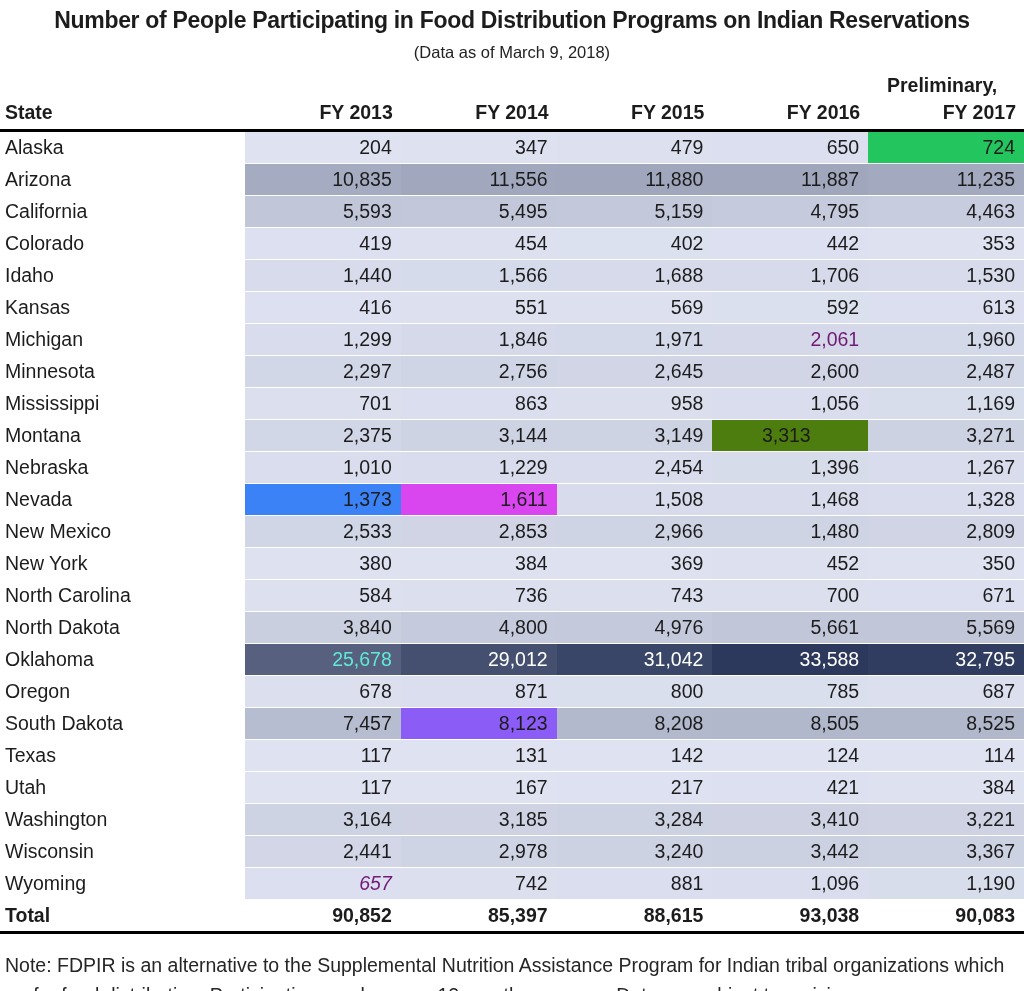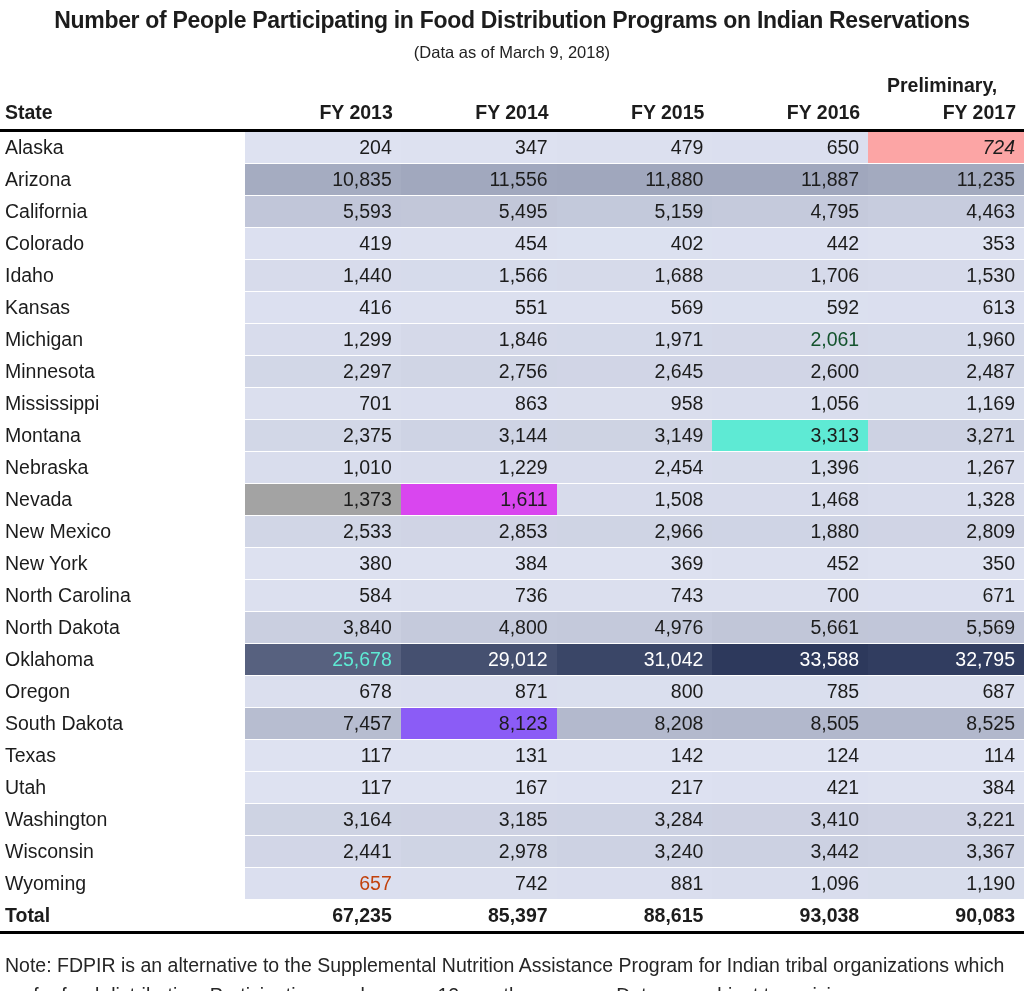--- a/index.html
+++ b/index.html
@@ -122,21 +122,21 @@
         <th>FY 2017</th>
       </tr>
     </thead>
     <tbody id="table-body">
         <tr>
           <th class="state-cell">Alaska</th>
           <td class="value-cell" style="background: rgb(222, 226, 241); color: rgb(28, 28, 28);">204</td>
           <td class="value-cell" style="background: rgb(221, 225, 240); color: rgb(28, 28, 28);">347</td>
           <td class="value-cell" style="background: rgb(220, 224, 239); color: rgb(28, 28, 28);">479</td>
           <td class="value-cell" style="background: rgb(219, 223, 239); color: rgb(28, 28, 28);">650</td>
-          <td class="value-cell" style="background: #fca5a5; color: rgb(28, 28, 28); font-style: italic;">724</td>
+          <td class="value-cell" style="background: #22c55e; color: rgb(28, 28, 28);">724</td>
         </tr>
         <tr>
           <th class="state-cell">Arizona</th>
           <td class="value-cell" style="background: rgb(165, 172, 193); color: rgb(28, 28, 28);">10,835</td>
           <td class="value-cell" style="background: rgb(161, 168, 190); color: rgb(28, 28, 28);">11,556</td>
           <td class="value-cell" style="background: rgb(160, 167, 189); color: rgb(28, 28, 28);">11,880</td>
           <td class="value-cell" style="background: rgb(160, 167, 189); color: rgb(28, 28, 28);">11,887</td>
           <td class="value-cell" style="background: rgb(163, 170, 191); color: rgb(28, 28, 28);">11,235</td>
         </tr>
         <tr>
@@ -169,21 +169,21 @@
           <td class="value-cell" style="background: rgb(220, 224, 239); color: rgb(28, 28, 28);">551</td>
           <td class="value-cell" style="background: rgb(220, 224, 239); color: rgb(28, 28, 28);">569</td>
           <td class="value-cell" style="background: rgb(219, 224, 239); color: rgb(28, 28, 28);">592</td>
           <td class="value-cell" style="background: rgb(219, 223, 239); color: rgb(28, 28, 28);">613</td>
         </tr>
         <tr>
           <th class="state-cell">Michigan</th>
           <td class="value-cell" style="background: rgb(216, 220, 236); color: rgb(28, 28, 28);">1,299</td>
           <td class="value-cell" style="background: rgb(213, 217, 233); color: rgb(28, 28, 28);">1,846</td>
           <td class="value-cell" style="background: rgb(212, 217, 233); color: rgb(28, 28, 28);">1,971</td>
-          <td class="value-cell" style="background: rgb(212, 216, 232); color: #14532d;">2,061</td>
+          <td class="value-cell" style="background: rgb(212, 216, 232); color: #701a75;">2,061</td>
           <td class="value-cell" style="background: rgb(212, 217, 233); color: rgb(28, 28, 28);">1,960</td>
         </tr>
         <tr>
           <th class="state-cell">Minnesota</th>
           <td class="value-cell" style="background: rgb(210, 215, 231); color: rgb(28, 28, 28);">2,297</td>
           <td class="value-cell" style="background: rgb(208, 213, 229); color: rgb(28, 28, 28);">2,756</td>
           <td class="value-cell" style="background: rgb(209, 213, 230); color: rgb(28, 28, 28);">2,645</td>
           <td class="value-cell" style="background: rgb(209, 213, 230); color: rgb(28, 28, 28);">2,600</td>
           <td class="value-cell" style="background: rgb(209, 214, 230); color: rgb(28, 28, 28);">2,487</td>
         </tr>
@@ -193,45 +193,45 @@
           <td class="value-cell" style="background: rgb(218, 222, 238); color: rgb(28, 28, 28);">863</td>
           <td class="value-cell" style="background: rgb(218, 222, 237); color: rgb(28, 28, 28);">958</td>
           <td class="value-cell" style="background: rgb(217, 221, 237); color: rgb(28, 28, 28);">1,056</td>
           <td class="value-cell" style="background: rgb(216, 221, 236); color: rgb(28, 28, 28);">1,169</td>
         </tr>
         <tr>
           <th class="state-cell">Montana</th>
           <td class="value-cell" style="background: rgb(210, 215, 231); color: rgb(28, 28, 28);">2,375</td>
           <td class="value-cell" style="background: rgb(206, 211, 228); color: rgb(28, 28, 28);">3,144</td>
           <td class="value-cell" style="background: rgb(206, 211, 227); color: rgb(28, 28, 28);">3,149</td>
-          <td class="value-cell" style="background: #5eead4; color: rgb(28, 28, 28);">3,313</td>
+          <td class="value-cell" style="background: #4d7c0f; color: rgb(28, 28, 28); text-align: center;">3,313</td>
           <td class="value-cell" style="background: rgb(205, 210, 227); color: rgb(28, 28, 28);">3,271</td>
         </tr>
         <tr>
           <th class="state-cell">Nebraska</th>
           <td class="value-cell" style="background: rgb(217, 221, 237); color: rgb(28, 28, 28);">1,010</td>
           <td class="value-cell" style="background: rgb(216, 220, 236); color: rgb(28, 28, 28);">1,229</td>
           <td class="value-cell" style="background: rgb(216, 220, 236); color: rgb(28, 28, 28);">2,454</td>
           <td class="value-cell" style="background: rgb(215, 220, 235); color: rgb(28, 28, 28);">1,396</td>
           <td class="value-cell" style="background: rgb(216, 220, 236); color: rgb(28, 28, 28);">1,267</td>
         </tr>
         <tr>
           <th class="state-cell">Nevada</th>
-          <td class="value-cell" style="background: #a3a3a3; color: rgb(28, 28, 28);">1,373</td>
+          <td class="value-cell" style="background: #3b82f6; color: rgb(28, 28, 28);">1,373</td>
           <td class="value-cell" style="background: #d946ef; color: rgb(28, 28, 28);">1,611</td>
           <td class="value-cell" style="background: rgb(215, 219, 235); color: rgb(28, 28, 28);">1,508</td>
           <td class="value-cell" style="background: rgb(215, 219, 235); color: rgb(28, 28, 28);">1,468</td>
           <td class="value-cell" style="background: rgb(216, 220, 236); color: rgb(28, 28, 28);">1,328</td>
         </tr>
         <tr>
           <th class="state-cell">New Mexico</th>
           <td class="value-cell" style="background: rgb(209, 214, 230); color: rgb(28, 28, 28);">2,533</td>
           <td class="value-cell" style="background: rgb(208, 212, 229); color: rgb(28, 28, 28);">2,853</td>
           <td class="value-cell" style="background: rgb(207, 212, 228); color: rgb(28, 28, 28);">2,966</td>
-          <td class="value-cell" style="background: rgb(207, 212, 229); color: rgb(28, 28, 28);">1,880</td>
+          <td class="value-cell" style="background: rgb(207, 212, 229); color: rgb(28, 28, 28);">1,480</td>
           <td class="value-cell" style="background: rgb(208, 212, 229); color: rgb(28, 28, 28);">2,809</td>
         </tr>
         <tr>
           <th class="state-cell">New York</th>
           <td class="value-cell" style="background: rgb(221, 225, 240); color: rgb(28, 28, 28);">380</td>
           <td class="value-cell" style="background: rgb(221, 225, 240); color: rgb(28, 28, 28);">384</td>
           <td class="value-cell" style="background: rgb(221, 225, 240); color: rgb(28, 28, 28);">369</td>
           <td class="value-cell" style="background: rgb(220, 224, 239); color: rgb(28, 28, 28);">452</td>
           <td class="value-cell" style="background: rgb(221, 225, 240); color: rgb(28, 28, 28);">350</td>
         </tr>
@@ -302,29 +302,29 @@
         <tr>
           <th class="state-cell">Wisconsin</th>
           <td class="value-cell" style="background: rgb(210, 214, 231); color: rgb(28, 28, 28);">2,441</td>
           <td class="value-cell" style="background: rgb(207, 212, 228); color: rgb(28, 28, 28);">2,978</td>
           <td class="value-cell" style="background: rgb(205, 210, 227); color: rgb(28, 28, 28);">3,240</td>
           <td class="value-cell" style="background: rgb(204, 209, 226); color: rgb(28, 28, 28);">3,442</td>
           <td class="value-cell" style="background: rgb(205, 210, 227); color: rgb(28, 28, 28);">3,367</td>
         </tr>
         <tr>
           <th class="state-cell">Wyoming</th>
-          <td class="value-cell" style="background: rgb(219, 223, 239); color: #c2410c;">657</td>
+          <td class="value-cell" style="background: rgb(219, 223, 239); color: #701a75; font-style: italic;">657</td>
           <td class="value-cell" style="background: rgb(219, 223, 238); color: rgb(28, 28, 28);">742</td>
           <td class="value-cell" style="background: rgb(218, 222, 238); color: rgb(28, 28, 28);">881</td>
           <td class="value-cell" style="background: rgb(217, 221, 237); color: rgb(28, 28, 28);">1,096</td>
           <td class="value-cell" style="background: rgb(216, 221, 236); color: rgb(28, 28, 28);">1,190</td>
         </tr>
         <tr class="total-row">
           <th class="state-cell">Total</th>
-          <td class="value-cell">67,235</td>
+          <td class="value-cell">90,852</td>
           <td class="value-cell">85,397</td>
           <td class="value-cell">88,615</td>
           <td class="value-cell">93,038</td>
           <td class="value-cell">90,083</td>
         </tr>
       </tbody>
   </table>
 
   <div class="note">Note: FDPIR is an alternative to the Supplemental Nutrition Assistance Program for Indian tribal organizations which prefer food distribution. Participation numbers are 12-month averages. Data are subject to revision.</div>
 

